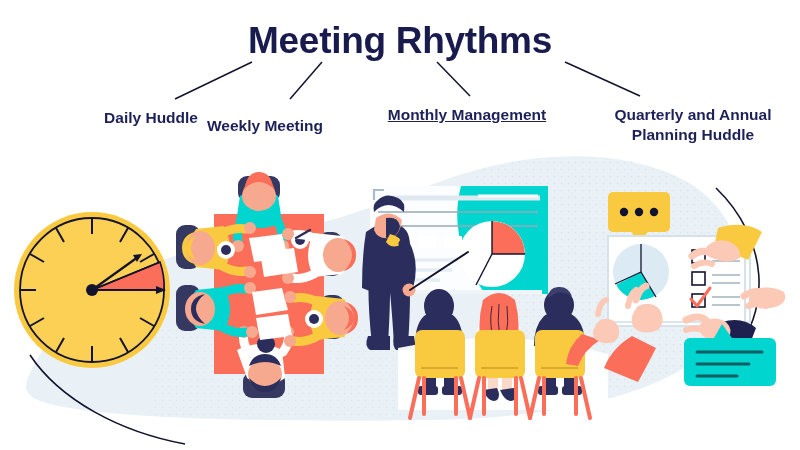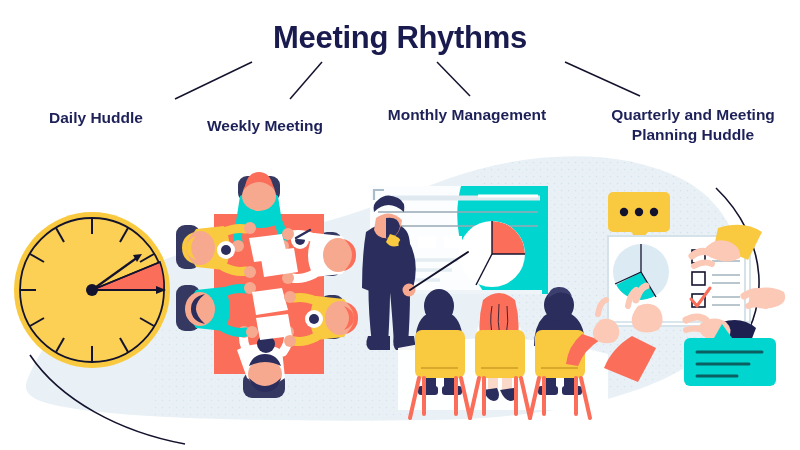--- a/index.html
+++ b/index.html
@@ -23,36 +23,36 @@
     top: 0;
     width: 800px;
     height: 450px;
   }
   .title-text {
     position: absolute;
     left: 0;
     top: 20px;
     width: 800px;
     text-align: center;
-    font-size: 31px;
+    font-size: 37px;
     font-weight: bold;
     color: #191a4e;
     letter-spacing: -0.3px;
   }
   .lbl {
     position: absolute;
     text-align: center;
     font-size: 15.5px;
     font-weight: bold;
     color: #1d2158;
     line-height: 1.28;
   }
-  #lbl0 { left: 6px;  top: 108px; width: 180px; }
+  #lbl0 { left: 18px;  top: 108px; width: 180px; text-align: right; }
   #lbl1 { left: 175px; top: 108px; width: 180px; margin-top: 8px; }
-  #lbl2 { left: 372px; top: 105px; width: 190px; }
+  #lbl2 { left: 372px; top: 105px; width: 190px; text-decoration: underline; }
   #lbl3 { left: 594px; top: 105px; width: 198px; }
 </style>
 </head>
 <body>
 
 <div id="infographic">
 
   <svg id="art" viewBox="0 0 800 450">
     <defs>
       <clipPath id="blobClip">
@@ -426,17 +426,17 @@
     <div></div>
   </div>
   <div class="lbl" id="lbl1">
     <div>Weekly Meeting</div>
     <div></div>
   </div>
   <div class="lbl" id="lbl2">
     <div>Monthly Management</div>
   </div>
   <div class="lbl" id="lbl3">
-    <div>Quarterly and Meeting</div>
+    <div>Quarterly and Annual</div>
     <div>Planning Huddle</div>
   </div>
 
 </div>
 
 </body></html>

